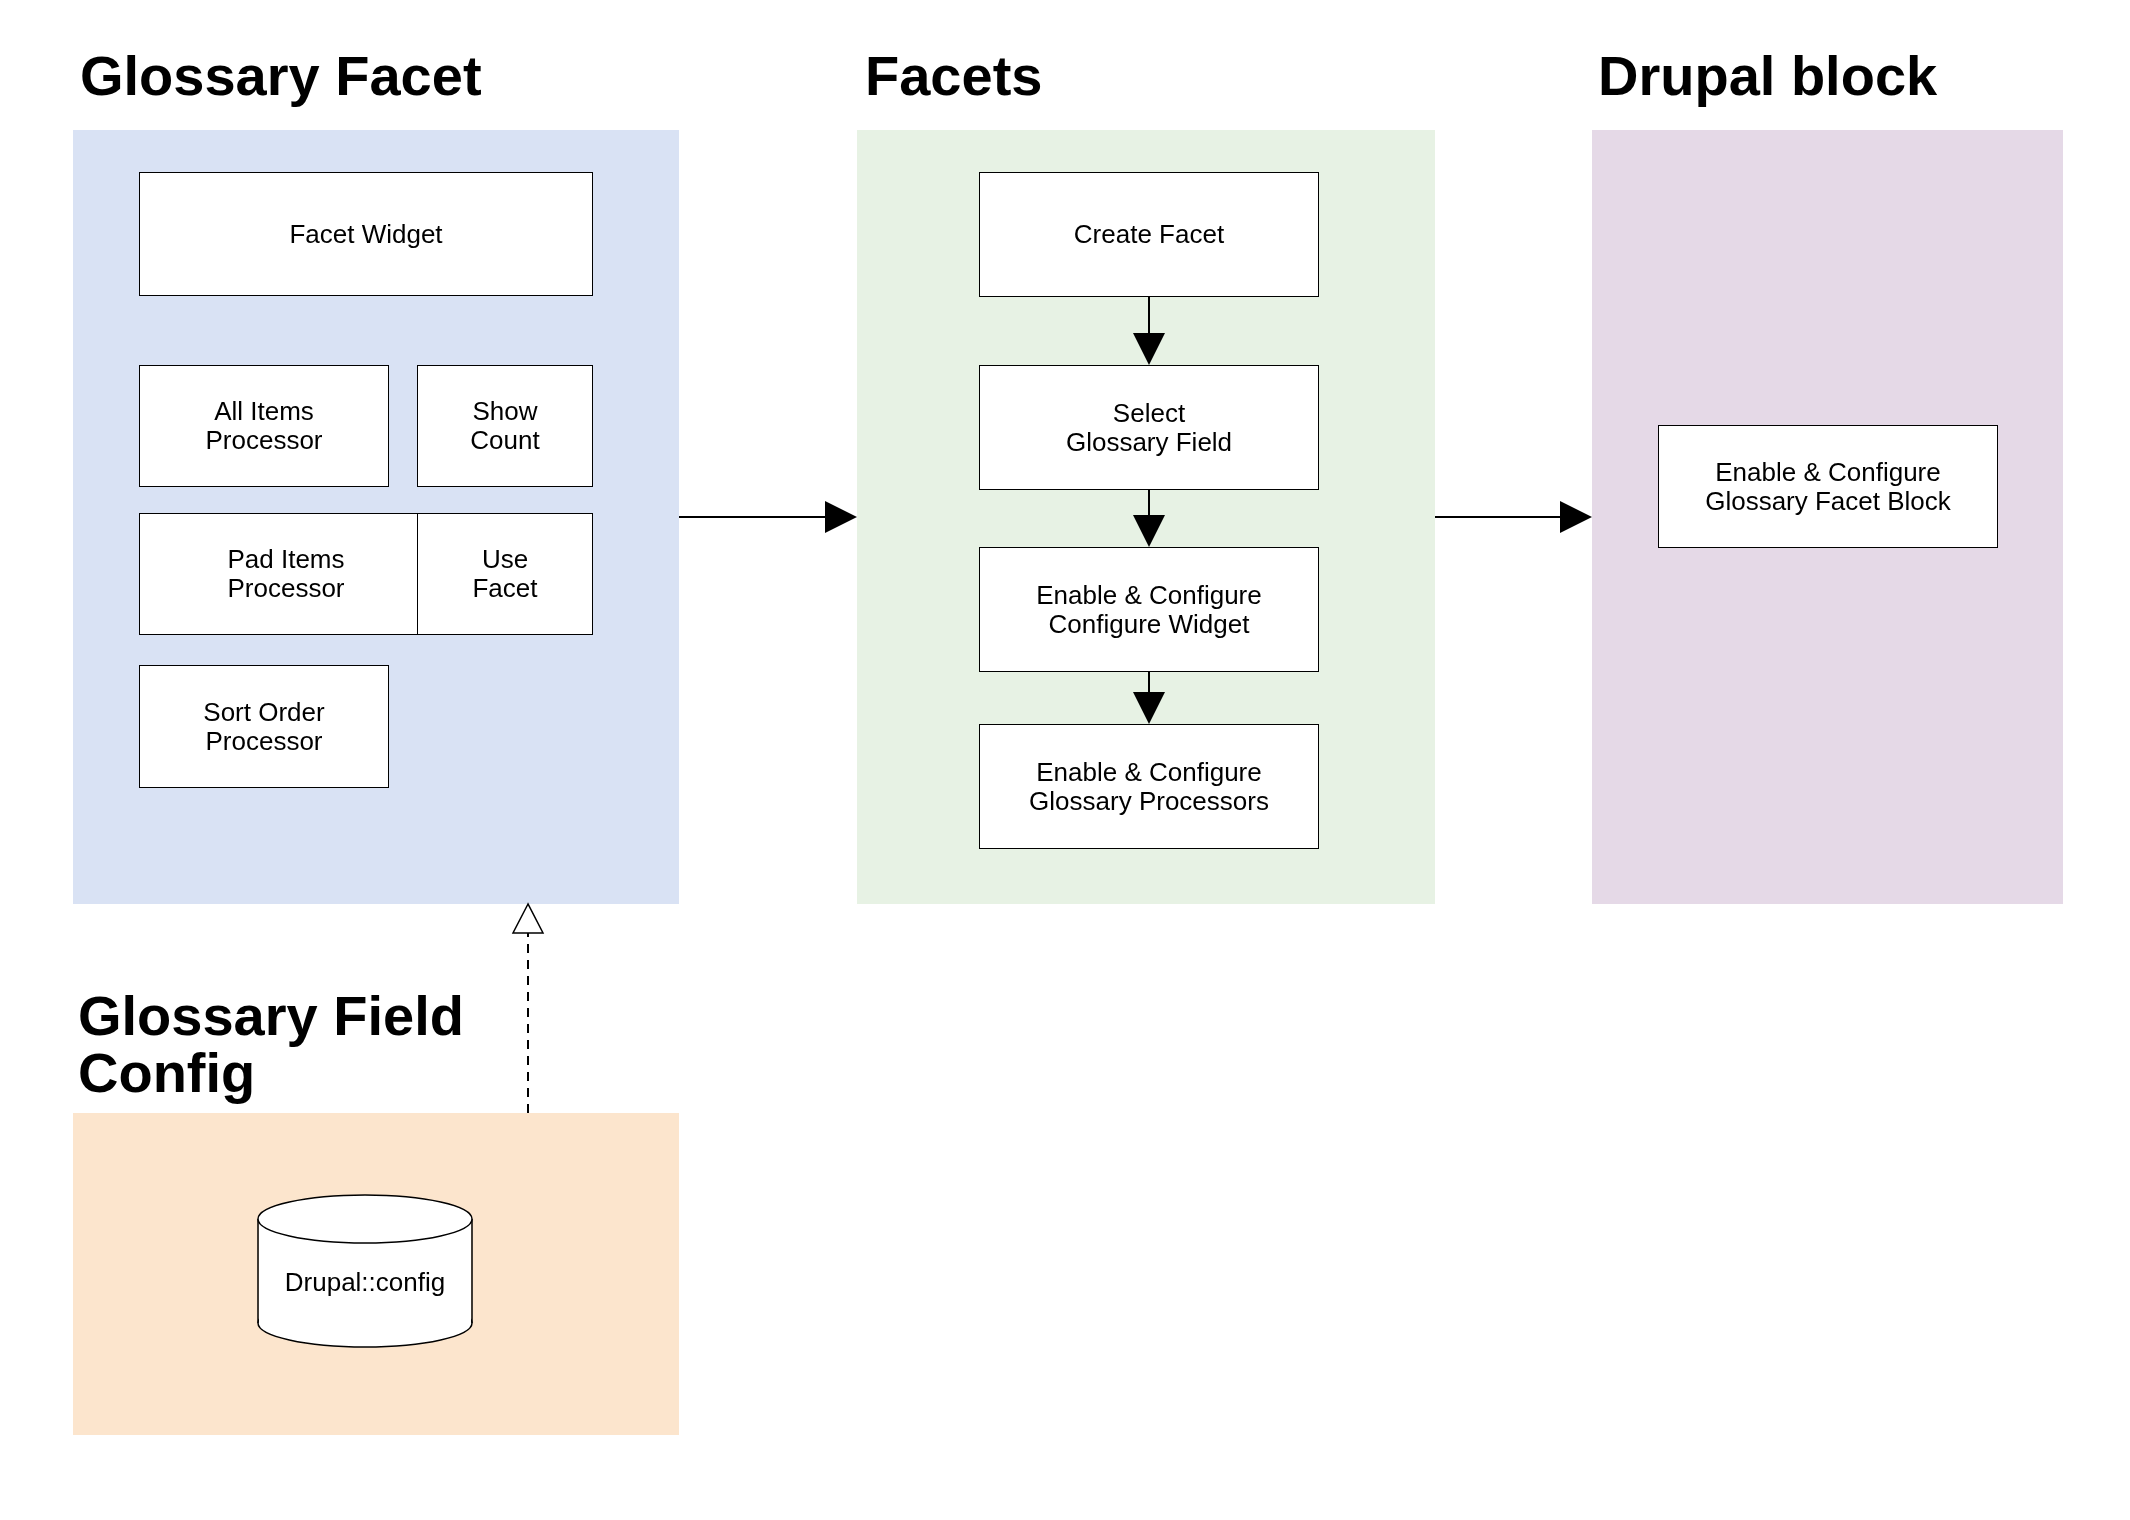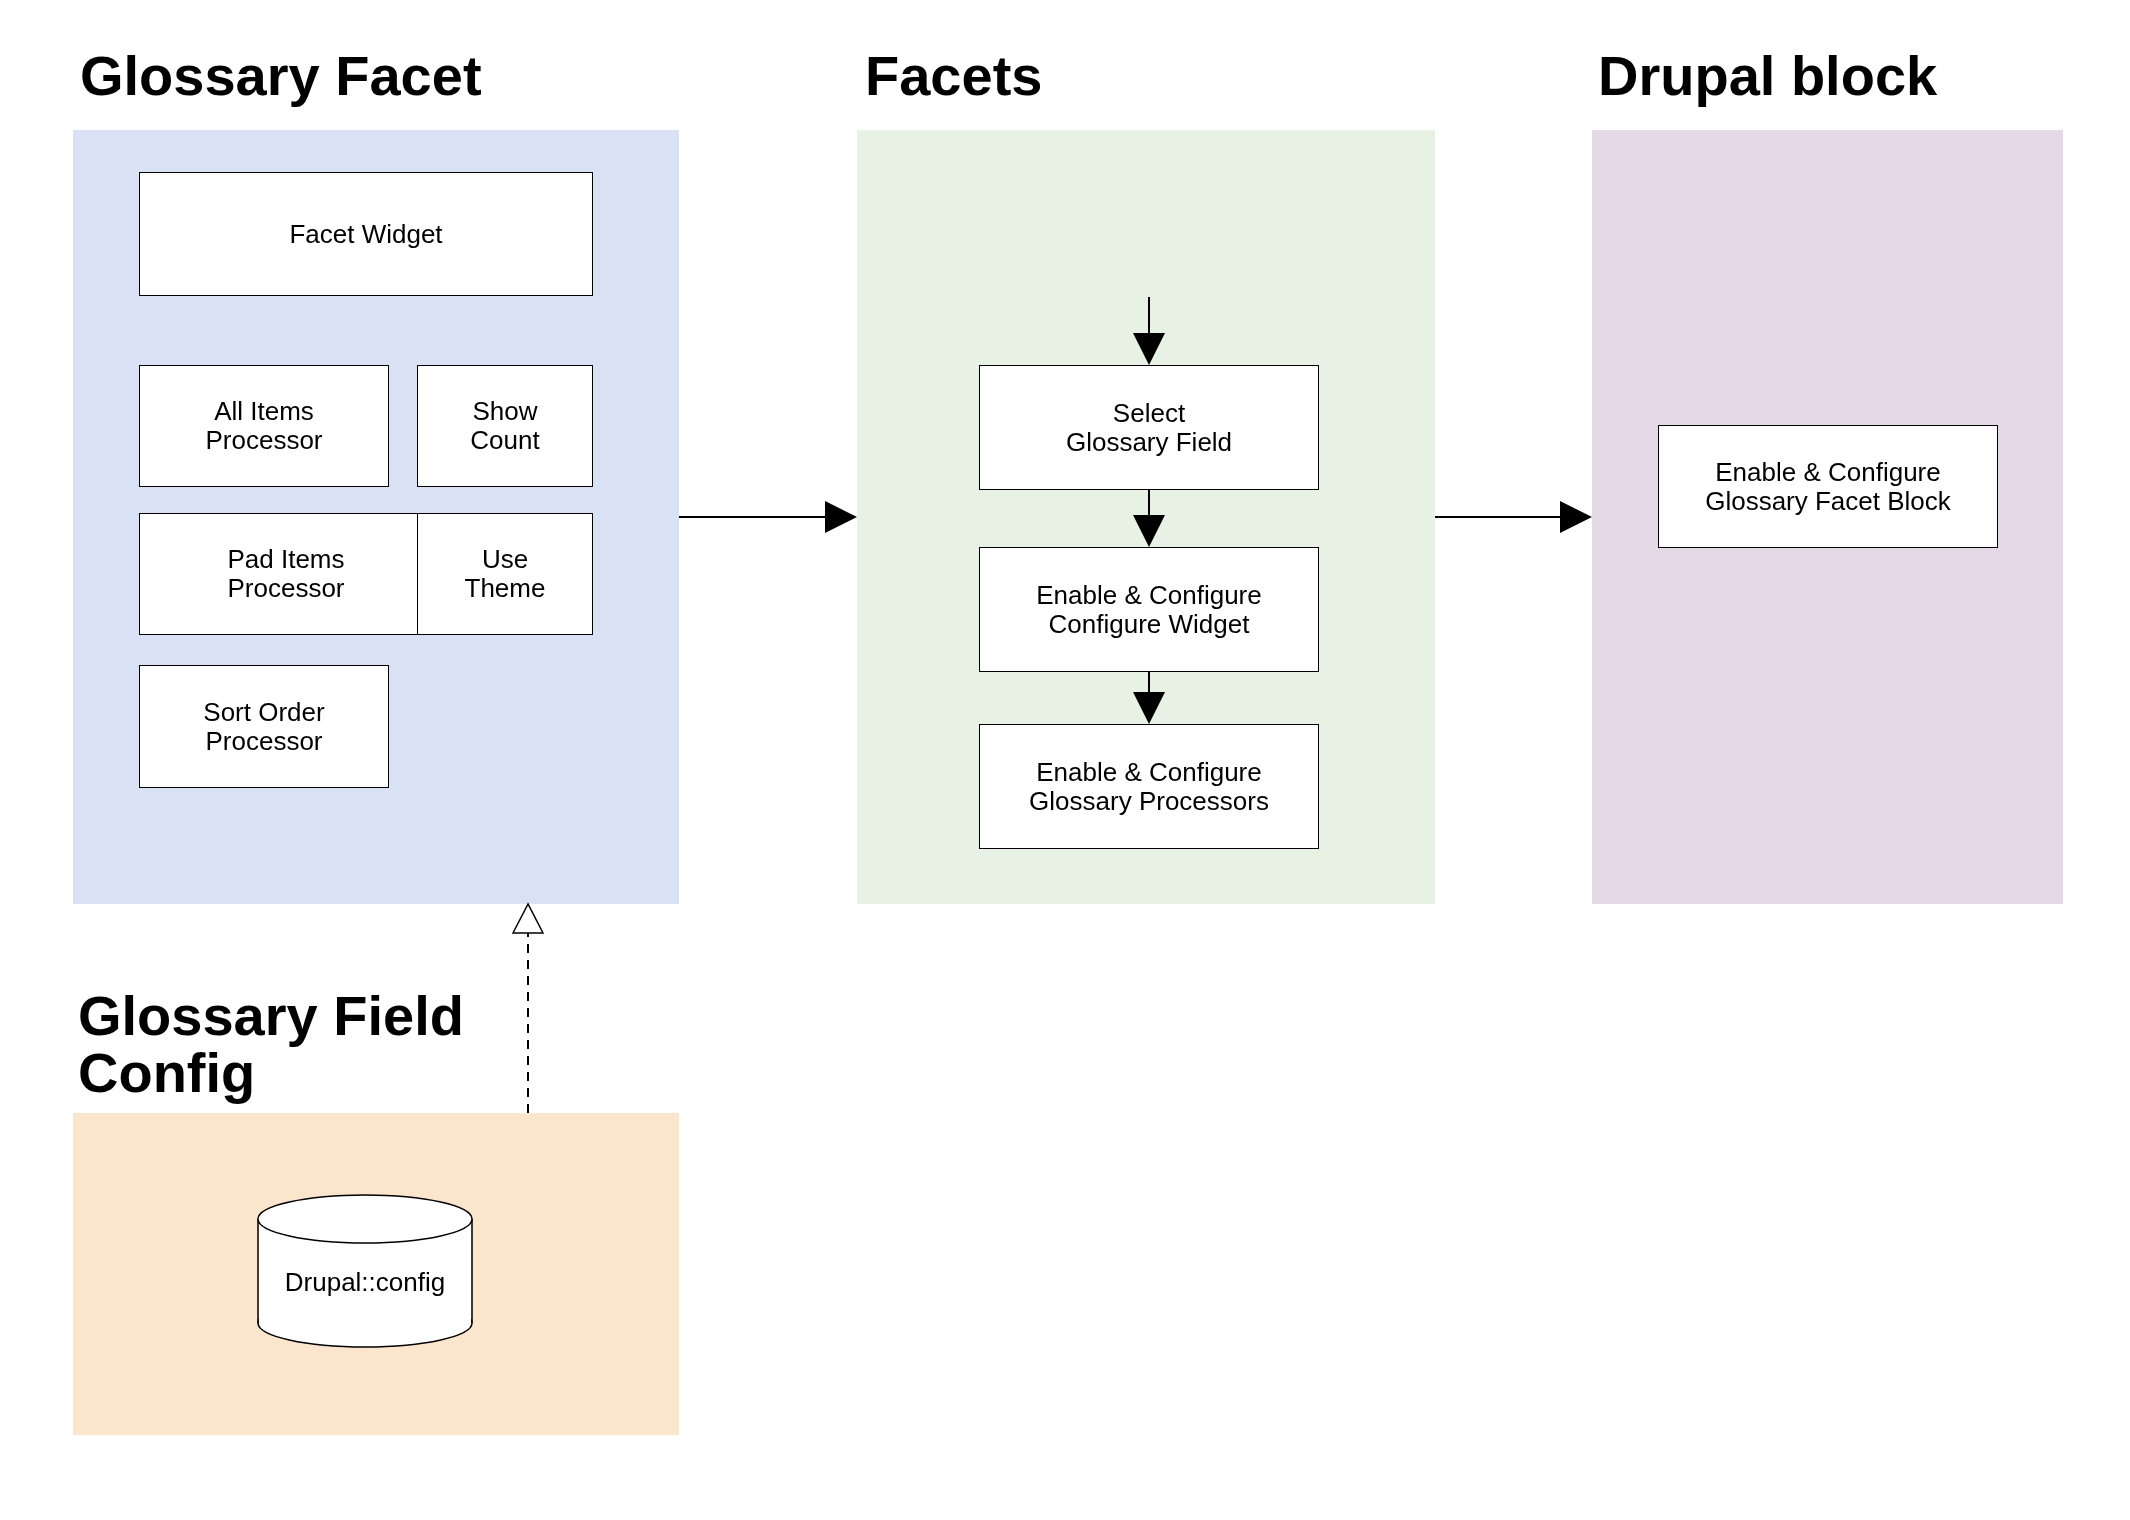--- a/index.html
+++ b/index.html
@@ -57,27 +57,30 @@
   <div class="node" style="left:417px;top:365px;width:176px;height:122px;">
     <div>Show</div>
     <div>Count</div>
   </div>
   <div class="node" style="left:139px;top:513px;width:294px;height:122px;">
     <div>Pad Items</div>
     <div>Processor</div>
   </div>
   <div class="node" style="left:417px;top:513px;width:176px;height:122px;">
     <div>Use</div>
-    <div>Theme</div>
+    <div>Facet</div>
   </div>
   <div class="node" style="left:139px;top:665px;width:250px;height:123px;">
     <div>Sort Order</div>
     <div>Processor</div>
   </div>
 
+  <div class="node" style="left:979px;top:172px;width:340px;height:125px;">
+    <div>Create Facet</div>
+  </div>
   <div class="node" style="left:979px;top:365px;width:340px;height:125px;">
     <div>Select</div>
     <div>Glossary Field</div>
   </div>
   <div class="node" style="left:979px;top:547px;width:340px;height:125px;">
     <div>Enable &amp; Configure</div>
     <div>Configure Widget</div>
   </div>
   <div class="node" style="left:979px;top:724px;width:340px;height:125px;">
     <div>Enable &amp; Configure</div>

